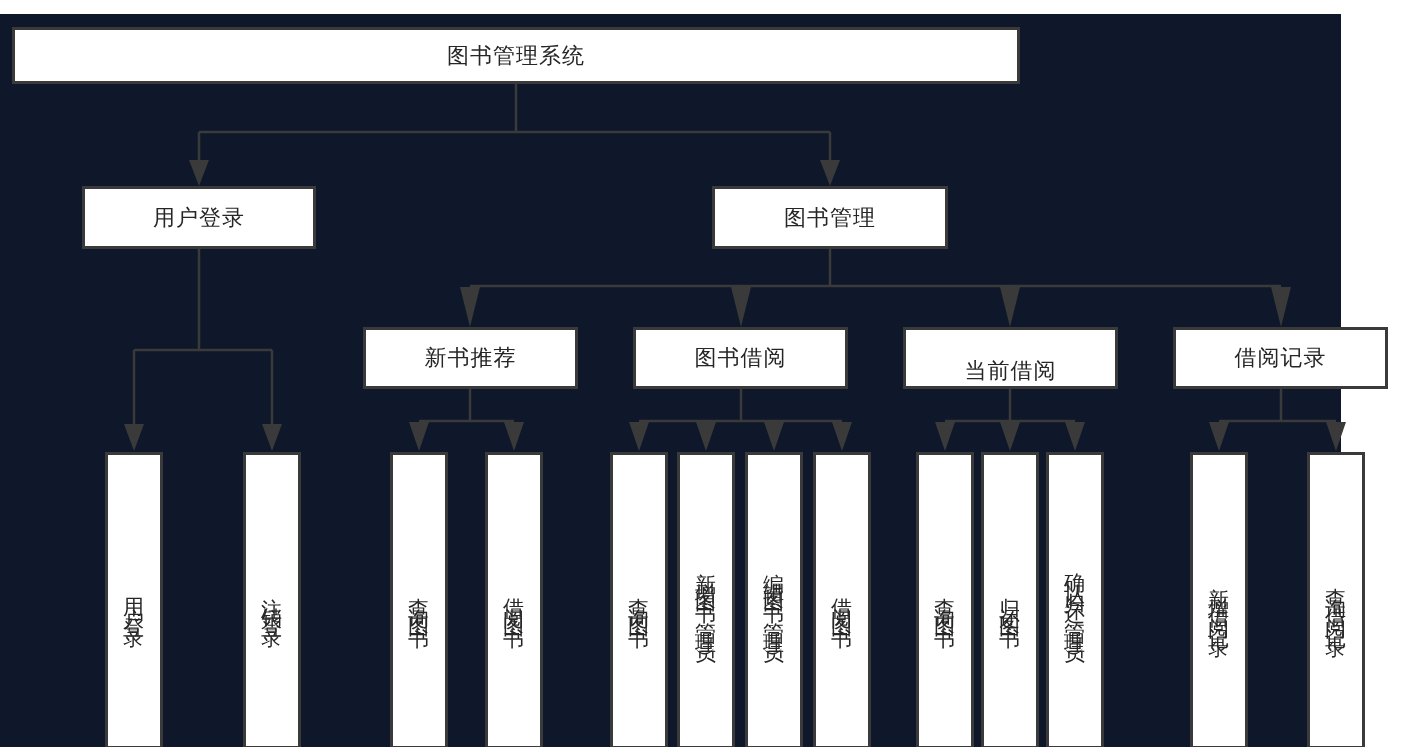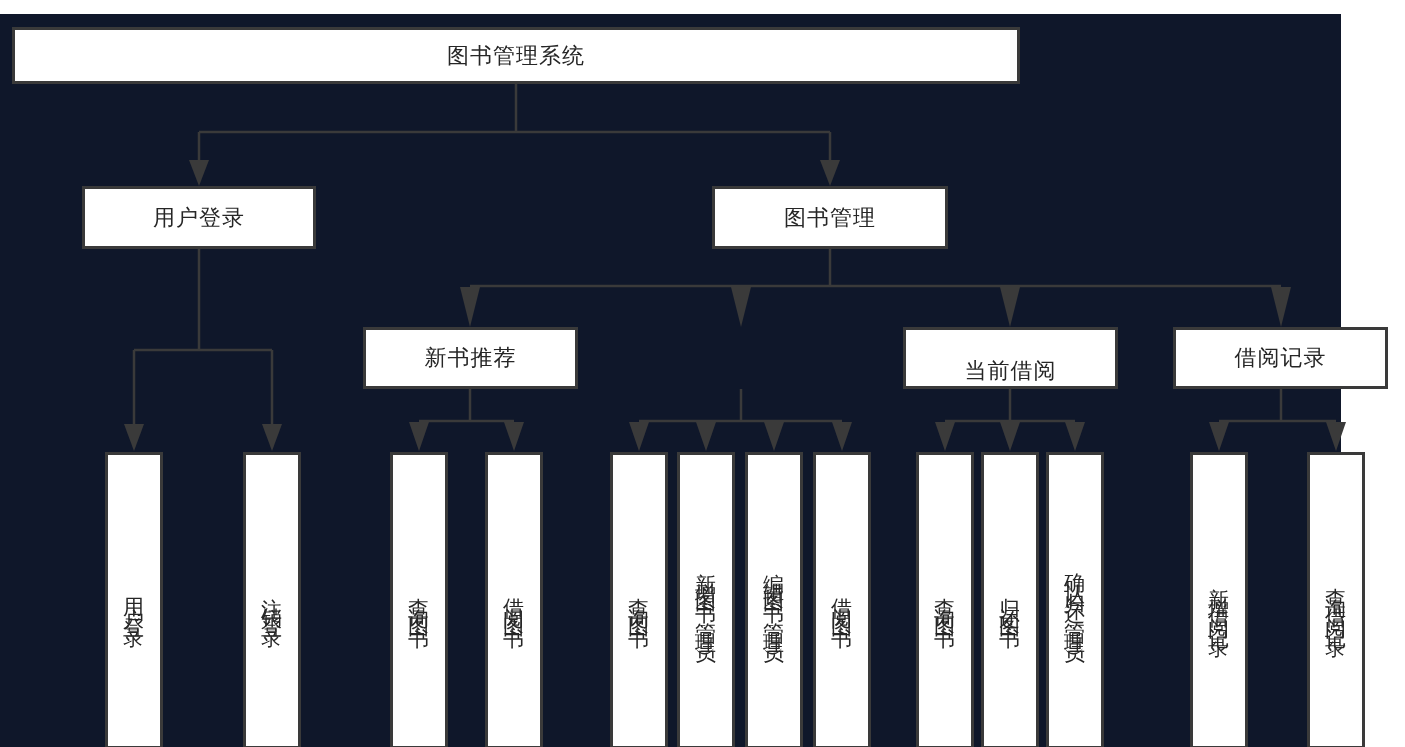--- a/index.html
+++ b/index.html
@@ -112,20 +112,23 @@
   <div class="node hnode" style="left:82px; top:172px; width:234px; height:63px;">
     <span>用户登录</span>
   </div>
   <div class="node hnode" style="left:712px; top:172px; width:236px; height:63px;">
     <span>图书管理</span>
   </div>
 
   <div class="node hnode" style="left:363px; top:313px; width:215px; height:62px;">
     <span>新书推荐</span>
   </div>
+  <div class="node hnode" style="left:633px; top:313px; width:215px; height:62px;">
+    <span>图书借阅</span>
+  </div>
   <div class="node hnode" style="left:903px; top:313px; width:215px; height:62px;align-items:flex-end;">
     <span>当前借阅</span>
   </div>
   <div class="node hnode" style="left:1173px; top:313px; width:215px; height:62px;">
     <span>借阅记录</span>
   </div>
 
   <div class="node vnode" style="left:105px;">
     <span class="vtext">用户登录</span>
   </div>

